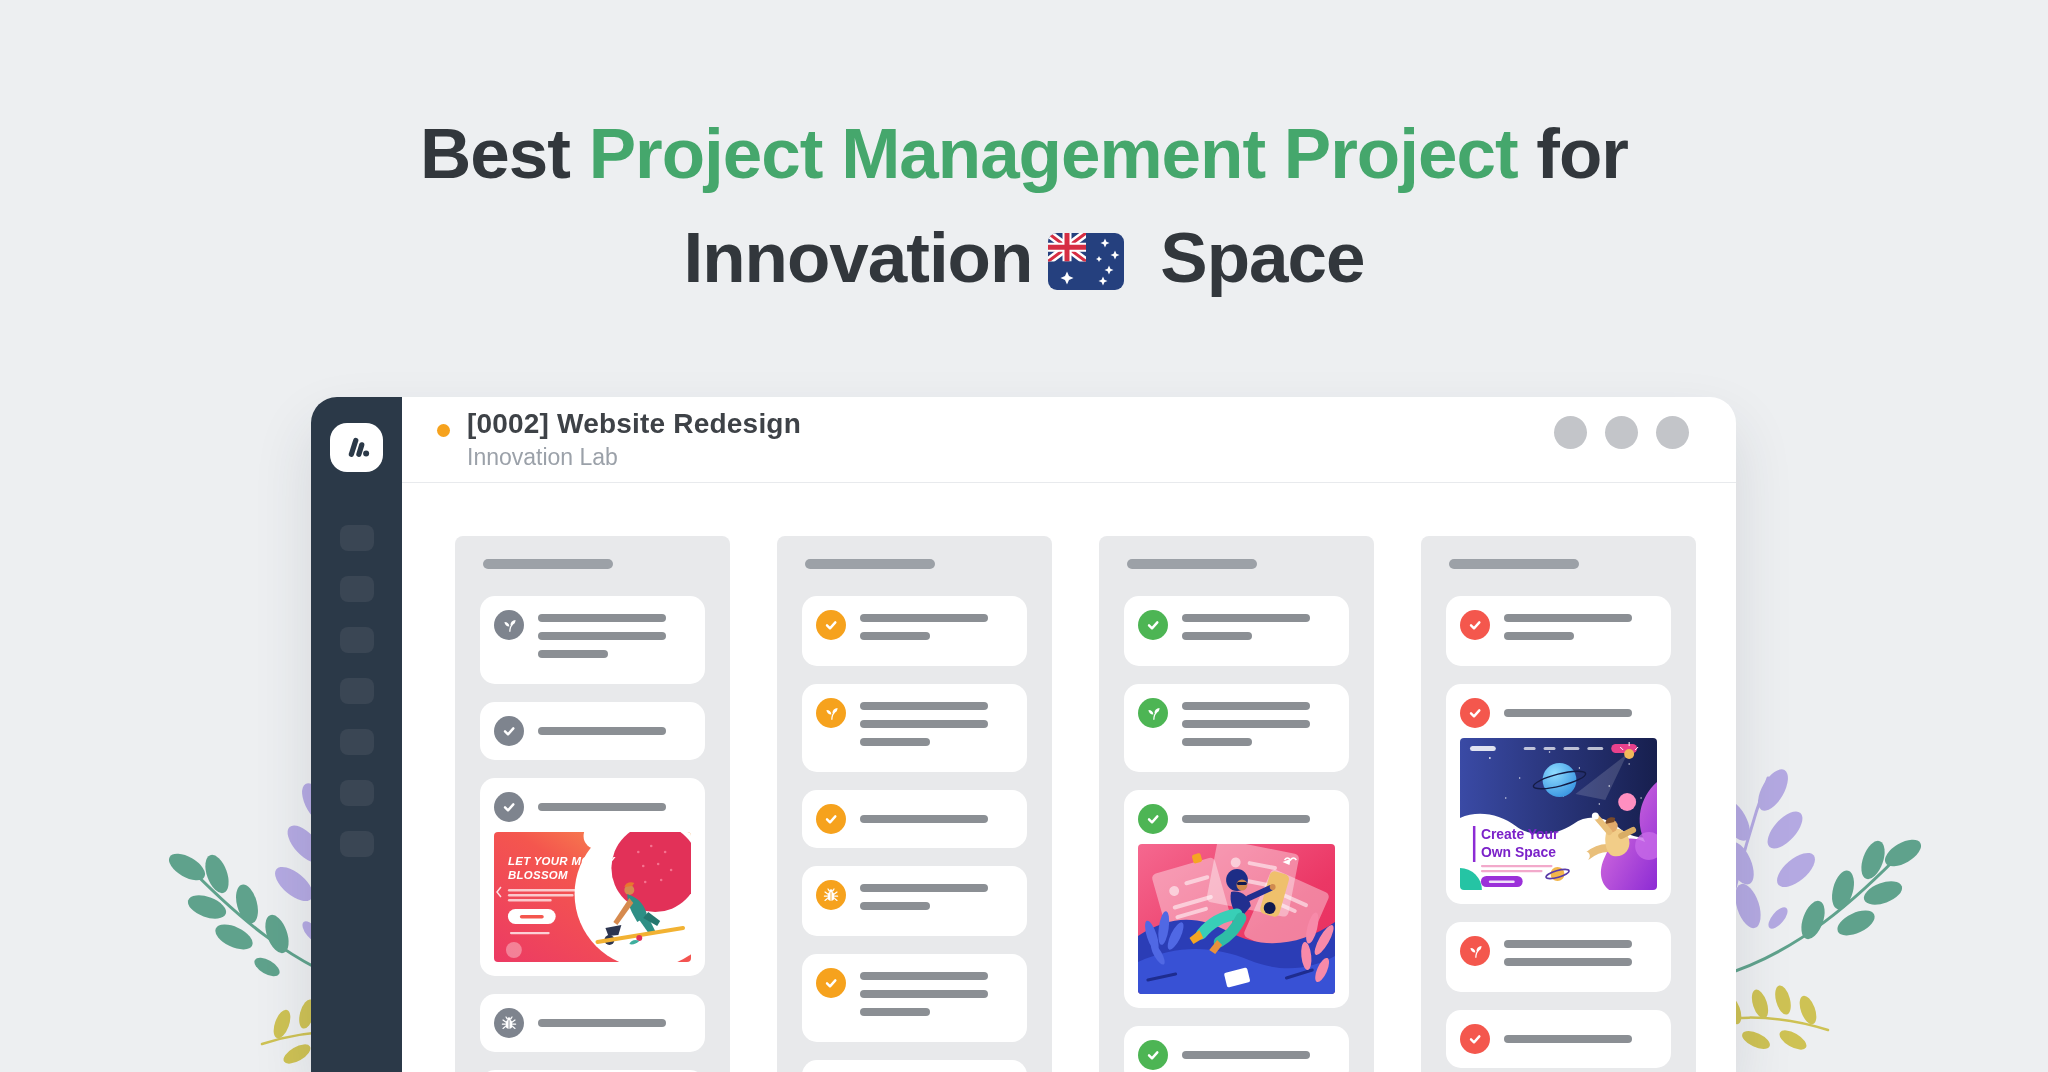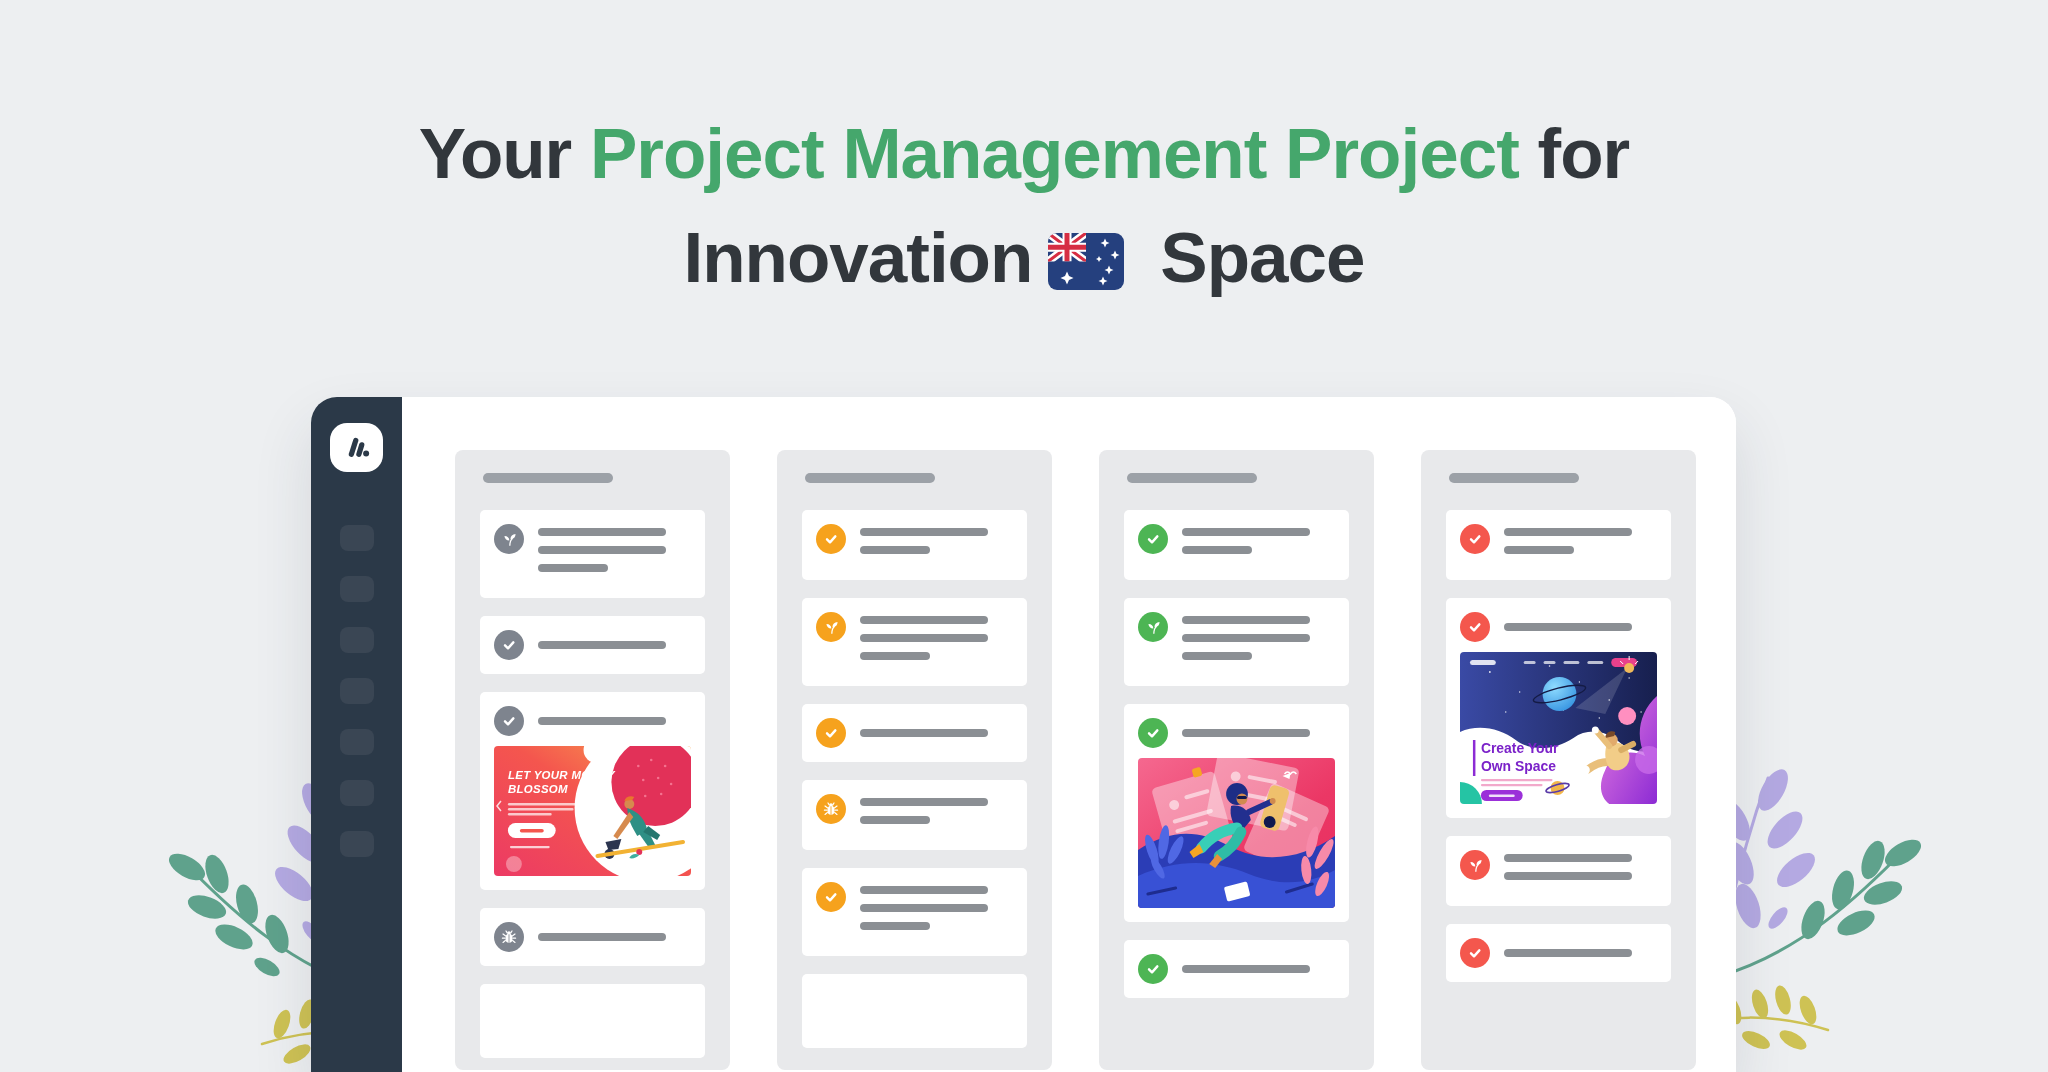--- a/index.html
+++ b/index.html
@@ -37,42 +37,42 @@
   .proj-sub{font-size:23px;color:#9ba1a9;margin-top:4px;}
   .spacer{flex:1;}
   .win-dots{display:flex;gap:18px;margin-top:-14px;}
   .win-dot{width:33px;height:33px;border-radius:50%;background:#c3c5c9;}
 
   
   .board{flex:1;display:flex;gap:47px;padding:53px 0 0 53px;background:#fff;}
   .column{width:275px;flex:none;background:#e8e9eb;border-radius:8px;
           padding:23px 25px 25px;box-sizing:border-box;height:620px;}
   .col-bar{width:130px;height:10px;border-radius:5px;background:#9ca1a7;margin:0 0 27px 3px;}
-  .card{background:#fff;border-radius:5px;padding:14px;margin-bottom:18px;}
+  .card{background:#fff;border-radius:15px;padding:14px;margin-bottom:18px;}
   .card.pad-lg{padding-bottom:26px;}
   .card.partial{height:46px;}
   .row{display:flex;gap:14px;align-items:center;}
   .row.top{align-items:flex-start;}
   .row.top .lines{padding-top:4px;}
   .icon-circle{width:30px;height:30px;border-radius:50%;flex:none;
                display:flex;align-items:center;justify-content:center;}
   .lines{display:flex;flex-direction:column;gap:10px;}
   .line{height:8px;border-radius:4px;background:#8b8f94;}
   .line.long{width:128px;}
   .line.short{width:70px;}
   .card-image{width:100%;margin-top:10px;border-radius:4px;overflow:hidden;position:relative;}
   .card-image svg{display:block;width:100%;height:100%;}
 </style>
 </head>
 <body>
 
 <div class="stage">
 
   <div class="hero">
-    <div class="hero-line"><span>Your </span><span class="hero-highlight">Project Management Project</span><span> for</span></div>
+    <div class="hero-line"><span>Best </span><span class="hero-highlight">Project Management Project</span><span> for</span></div>
     <div class="hero-line"><span>Innovation</span><span class="flag"><svg viewBox="0 0 76 57" width="76" height="57">
         <defs>
           <clipPath id="fc">
                 <rect width="76" height="57" rx="9"></rect>
               </clipPath>
           <clipPath id="uj">
                 <rect x="0" y="0" width="38" height="28.5"></rect>
               </clipPath>
         </defs>
         <g clip-path="url(#fc)">
@@ -179,20 +179,33 @@
           <div class="side-item"></div>
           <div class="side-item"></div>
           <div class="side-item"></div>
           <div class="side-item"></div>
           <div class="side-item"></div>
           <div class="side-item"></div>
           <div class="side-item"></div>
         </div>
     </div>
     <div class="main">
+      <div class="app-header">
+        <div class="status-dot" style="background: rgb(246, 162, 29);"></div>
+        <div class="title-block">
+          <div class="proj-title">[0002] Website Redesign</div>
+          <div class="proj-sub">Innovation Lab</div>
+        </div>
+        <div class="spacer"></div>
+        <div class="win-dots">
+            <div class="win-dot"></div>
+            <div class="win-dot"></div>
+            <div class="win-dot"></div>
+          </div>
+      </div>
       <div class="board">
           <div class="column">
             <div class="col-bar"></div>
             <div class="card pad-lg">
               <div class="row top">
                 <div class="icon-circle" style="background: rgb(126, 132, 142); color: rgb(126, 132, 142);">
                   <svg viewBox="0 0 30 30" width="19" height="19">
                     <path d="M15.5 25 C15.5 19 17 15.5 20 13" fill="none" stroke="#fff" stroke-width="2"></path>
                     <path d="M16.5 14.5 C16.5 9.5 19.8 6.5 24.5 6.2 C24.6 11 21.5 14.3 16.5 14.5 Z" fill="#fff"></path>
                     <path d="M14.8 16.5 C10.5 16.7 7.4 14 7 9.5 C11.3 9.3 14.5 12 14.8 16.5 Z" fill="#fff"></path>

